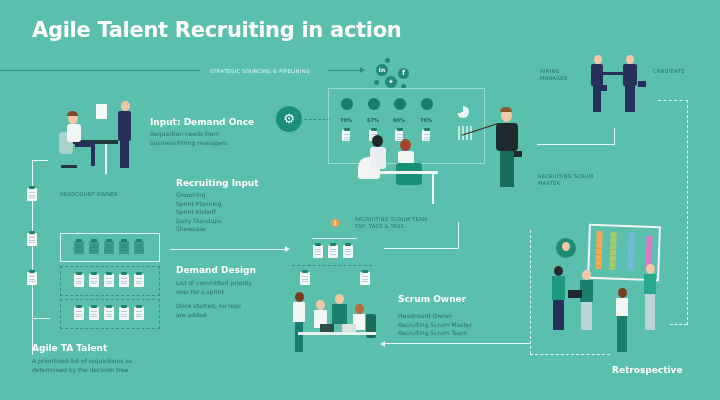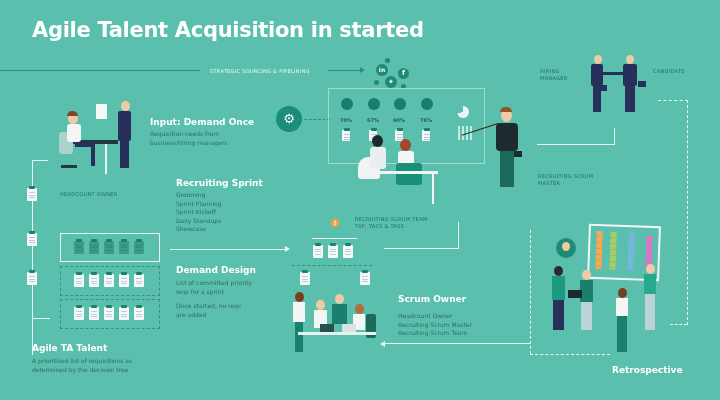--- a/index.html
+++ b/index.html
@@ -19,21 +19,21 @@
   .doc.dark { background:#3a9b88; }
   .doc.dark::after { background:repeating-linear-gradient(#2f8a78 0 1px, transparent 1px 2.5px); }
   .circle-icon { border-radius:50%; background:#1f8a75; }
   .person-head { border-radius:50%; background:#f1c9a5; }
   .navy { background:#26305a; }
   .teal-d { background:#1b7f6e; }
 </style>
 </head>
 <body>
 
-<div class="abs title">Agile Talent Acquisition in started</div>
+<div class="abs title">Agile Talent Recruiting in action</div>
 
 <div class="abs line" style="left:0;top:70px;width:200px;height:1px;background:#2e8f80;"></div>
 <div class="abs white-cap" style="left:210px;top:68px;">STRATEGIC SOURCING &amp; PIPELINING</div>
 <div class="abs" style="left:328px;top:70px;width:34px;height:1px;background:#2e8f80;"></div>
 <div class="abs" style="left:360px;top:67px;width:0;height:0;border-left:5px solid #2e8f80;border-top:3px solid transparent;border-bottom:3px solid transparent;"></div>
 
 <div class="abs circle-icon" style="left:376px;top:64px;width:12px;height:12px;font-size:6px;text-align:center;line-height:12px;font-weight:bold;">in</div>
 <div class="abs circle-icon" style="left:385px;top:76px;width:12px;height:12px;font-size:7px;text-align:center;line-height:12px;">✦</div>
 <div class="abs circle-icon" style="left:398px;top:68px;width:11px;height:11px;font-size:7px;text-align:center;line-height:11px;font-weight:bold;">f</div>
 <div class="abs circle-icon" style="left:385px;top:58px;width:5px;height:5px;"></div>
@@ -84,21 +84,21 @@
 <div class="abs doc" style="left:119px;top:274px;"></div>
 <div class="abs doc" style="left:134px;top:274px;"></div>
 
 <div class="abs" style="left:60px;top:299px;width:100px;height:30px;border:1px dashed #3a8f80;"></div>
 <div class="abs doc" style="left:74px;top:307px;"></div>
 <div class="abs doc" style="left:89px;top:307px;"></div>
 <div class="abs doc" style="left:104px;top:307px;"></div>
 <div class="abs doc" style="left:119px;top:307px;"></div>
 <div class="abs doc" style="left:134px;top:307px;"></div>
 
-<div class="abs h" style="left:176px;top:178px;">Recruiting Sprint</div>
+<div class="abs h" style="left:176px;top:178px;">Recruiting Input</div>
 <div class="abs body-text" style="left:176px;top:191px;">
   <div>Grooming</div>
   <div>Sprint Planning</div>
   <div>Sprint Kickoff</div>
   <div>Daily Standups</div>
   <div>Showcase</div>
 </div>
 
 <div class="abs" style="left:170px;top:249px;width:115px;height:1px;background:#e9f7f4;"></div>
 <div class="abs" style="left:285px;top:246px;border-left:5px solid #e9f7f4;border-top:3px solid transparent;border-bottom:3px solid transparent;"></div>

